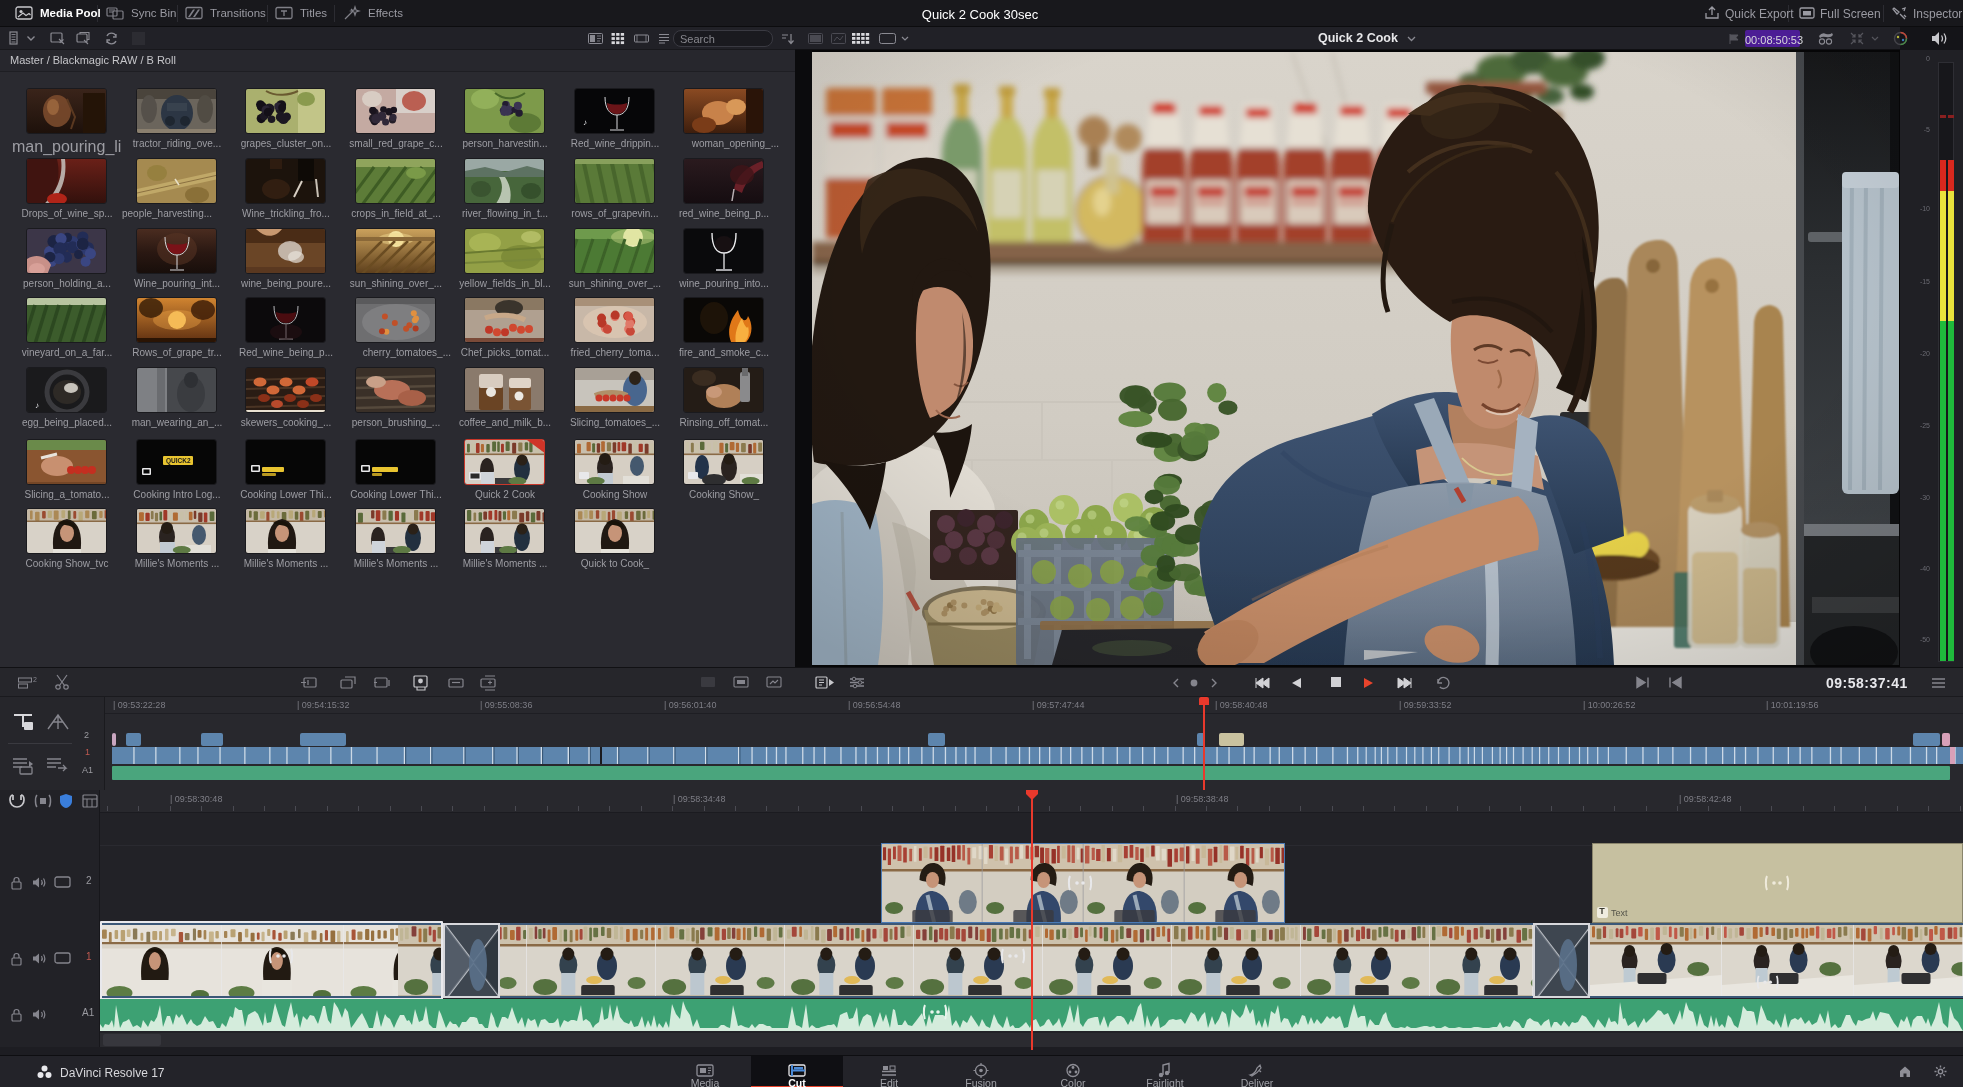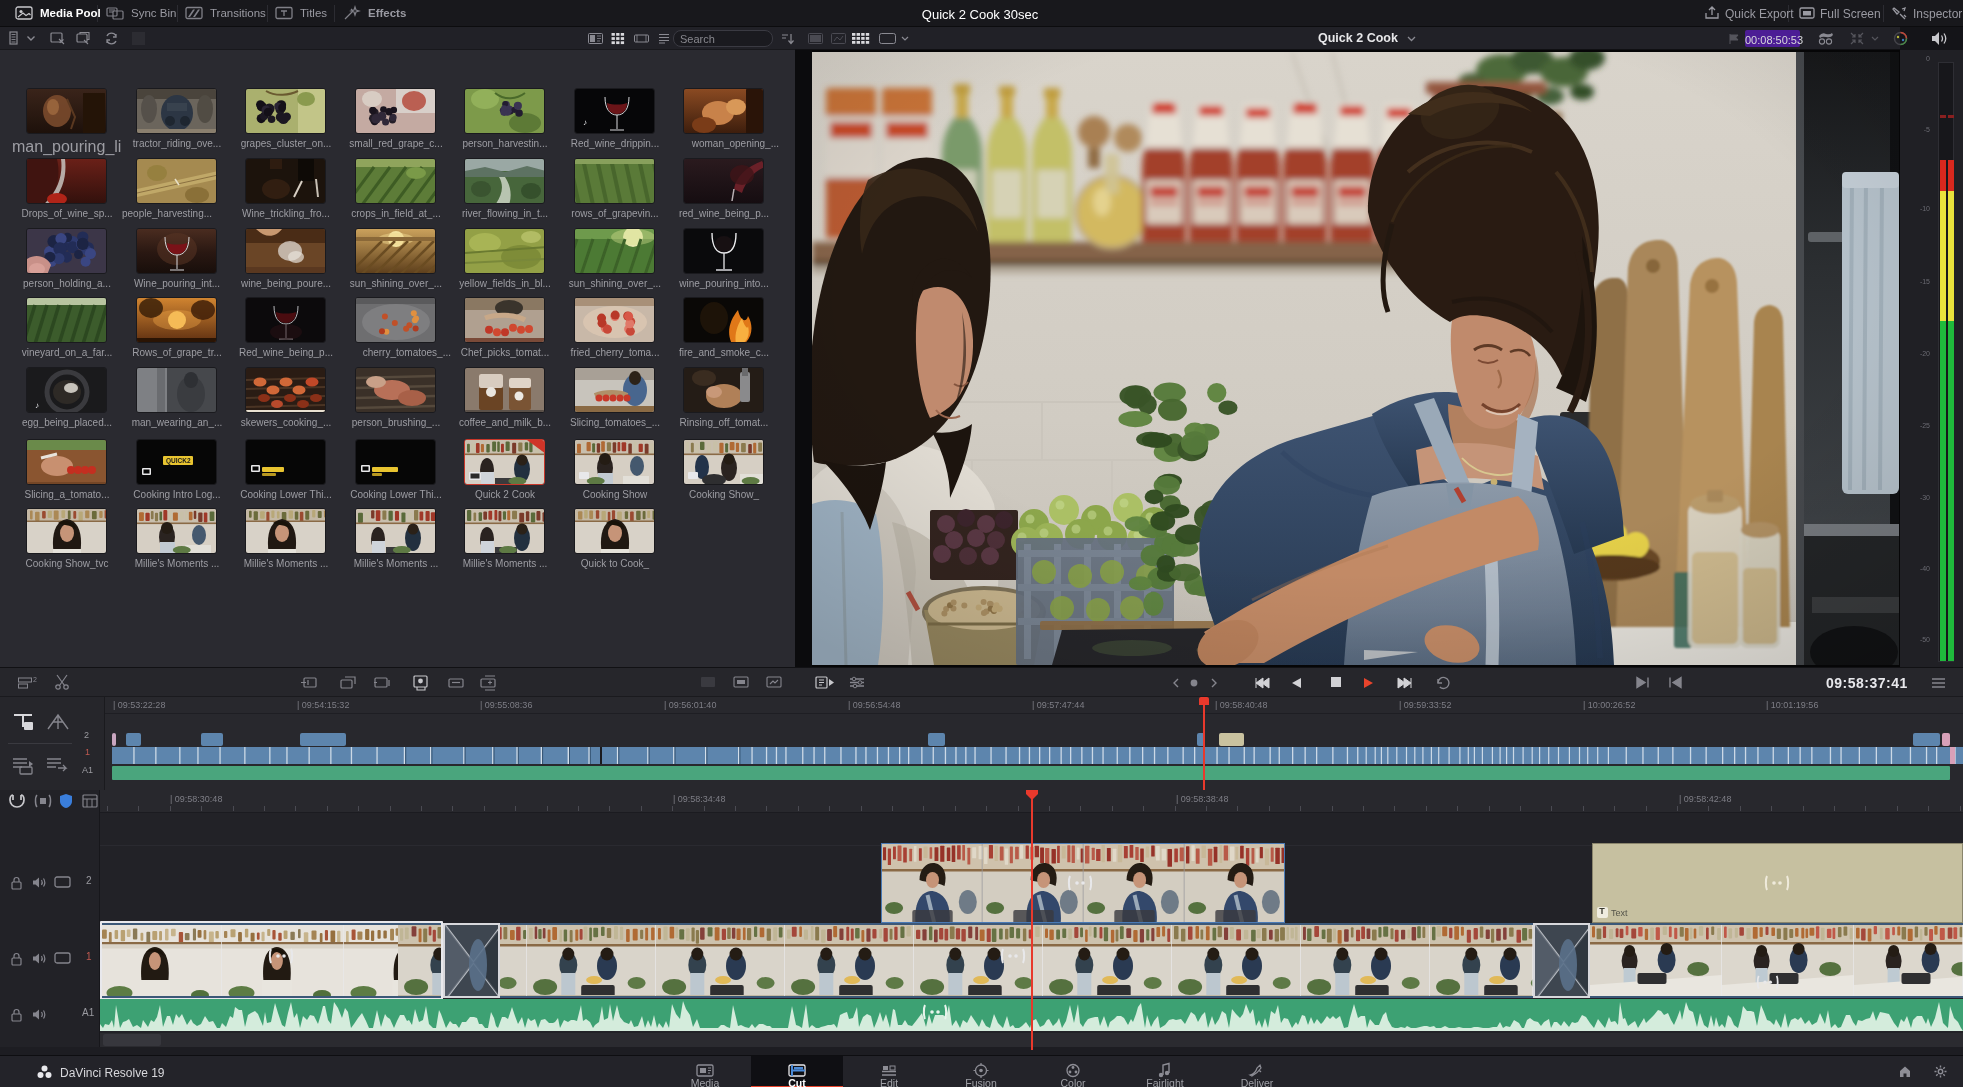--- a/index.html
+++ b/index.html
@@ -41,21 +41,21 @@
           <rect x="1" y="2.5" width="16" height="11" rx="1.5" fill="none" stroke="#808088" stroke-width="1.3"></rect>
           <path d="M6 6 h6 M9 6 v5" stroke="#808088" stroke-width="1.3"></path>
         </svg>
       </div>
       <div class="abs" style="left:300px;top:7px;font-size:11.5px;color:#9a9aa2;font-weight:normal">Titles</div>
       <div class="abs" style="left:343px;top:5px;width:18px;height:16px">
         <svg width="18" height="16" viewBox="0 0 18 16">
           <path d="M2 14 L10 6 M8 4 l1.5 1.5 M12 2 l1 3 3 1 -3 1 -1 3 -1 -3 -3 -1 3 -1 Z" stroke="#808088" stroke-width="1.2" fill="none"></path>
         </svg>
       </div>
-      <div class="abs" style="left:368px;top:7px;font-size:11.5px;color:#9a9aa2;font-weight:bold">Effects</div>
+      <div class="abs" style="left:368px;top:7px;font-size:11.5px;color:#9a9aa2;font-weight:normal">Effects</div>
       <div class="abs" style="left:830px;top:7px;width:300px;text-align:center;font-size:13px;color:#fff;font-weight:normal">Quick 2 Cook 30sec</div>
       <div class="abs" style="left:1788px;top:5px;width:1px;height:17px;background:#2c2c32"></div>
       <div class="abs" style="left:1883px;top:5px;width:1px;height:17px;background:#2c2c32"></div>
       <div class="abs" style="left:1704px;top:6px">
         <svg width="16" height="14" viewBox="0 0 16 14">
           <path d="M8 1 v8 M5 4 l3 -3 3 3 M2 7 v5 h12 v-5" stroke="#9a9aa2" stroke-width="1.3" fill="none"></path>
         </svg>
       </div>
       <div class="abs" style="left:1725px;top:7px;font-size:12px;color:#9a9aa2">Quick Export</div>
       <div class="abs" style="left:1799px;top:6px">
@@ -223,20 +223,23 @@
         </svg>
       </div>
     </div>
     <div class="abs" style="left:1931px;top:31px">
       <svg width="17" height="15" viewBox="0 0 17 15">
         <path d="M1 5 h3 l4 -4 v13 l-4 -4 h-3 Z" fill="#c8c8cc"></path>
         <path d="M10.5 4.5 q2 3 0 6 M13 2.5 q3.5 5 0 10" stroke="#c8c8cc" stroke-width="1.3" fill="none"></path>
       </svg>
     </div>
 <div class="abs" style="left:0;top:50px;width:795px;height:617px;background:#2a2a30">
+      <div class="abs" style="left:0;top:0;width:795px;height:22px;background:#27272d;border-bottom:1px solid #1e1e23">
+        <span style="position:absolute;left:10px;top:4px;font-size:11px;color:#c6c6ca">Master / Blackmagic RAW / B Roll</span>
+      </div>
       <div class="abs" style="left:26px;top:38px;width:81px;height:46px;border:1px solid #1a1a1e;border-radius:3px;overflow:hidden">
         <svg width="81" height="46" viewBox="0 0 81 46">
           <defs>
             <linearGradient id="g1" x1="0" y1="0" x2="0" y2="1">
               <stop offset="0" stop-color="#3a241a"></stop>
               <stop offset="1" stop-color="#1c100a"></stop>
             </linearGradient>
           </defs>
           <rect x="0" y="0" width="81" height="46" fill="url(#g1)"></rect>
           <ellipse cx="30" cy="22" rx="14" ry="16" fill="#7a4a2c" opacity="0.9"></ellipse>
@@ -2639,21 +2642,21 @@
       </div>
     </div>
 <div class="abs" style="left:0;top:1055px;width:1963px;height:32px;background:#232329;border-top:1px solid #0e0e11">
       <div class="abs" style="left:36px;top:8px">
         <svg width="17" height="16" viewBox="0 0 17 16">
           <circle cx="8.5" cy="4.5" r="3" fill="#e8e8ec"></circle>
           <circle cx="4.5" cy="11" r="3" fill="#e8e8ec"></circle>
           <circle cx="12.5" cy="11" r="3" fill="#e8e8ec"></circle>
         </svg>
       </div>
-      <div class="abs" style="left:60px;top:10px;font-size:12px;color:#d8d8dc">DaVinci Resolve 19</div>
+      <div class="abs" style="left:60px;top:10px;font-size:12px;color:#d8d8dc">DaVinci Resolve 17</div>
       <div class="abs" style="left:695px;top:6px">
         <svg width="20" height="17" viewBox="0 0 20 17">
           <rect x="2" y="3" width="16" height="11" rx="1.5" fill="none" stroke="#8d8d95" stroke-width="1.3"></rect>
           <rect x="5" y="6" width="6" height="5" fill="#8d8d95"></rect>
           <path d="M13 6 h3 M13 8.5 h3 M13 11 h2" stroke="#8d8d95" stroke-width="1"></path>
         </svg>
       </div>
       <div class="abs" style="left:665px;top:21px;width:80px;text-align:center;font-size:10.5px;color:#9fa0a6;font-weight:normal">Media</div>
       <div class="abs" style="left:751px;top:0;width:92px;height:31px;background:#0f0f13"></div>
       <div class="abs" style="left:751px;top:30px;width:92px;height:2px;background:#e8442c"></div>

